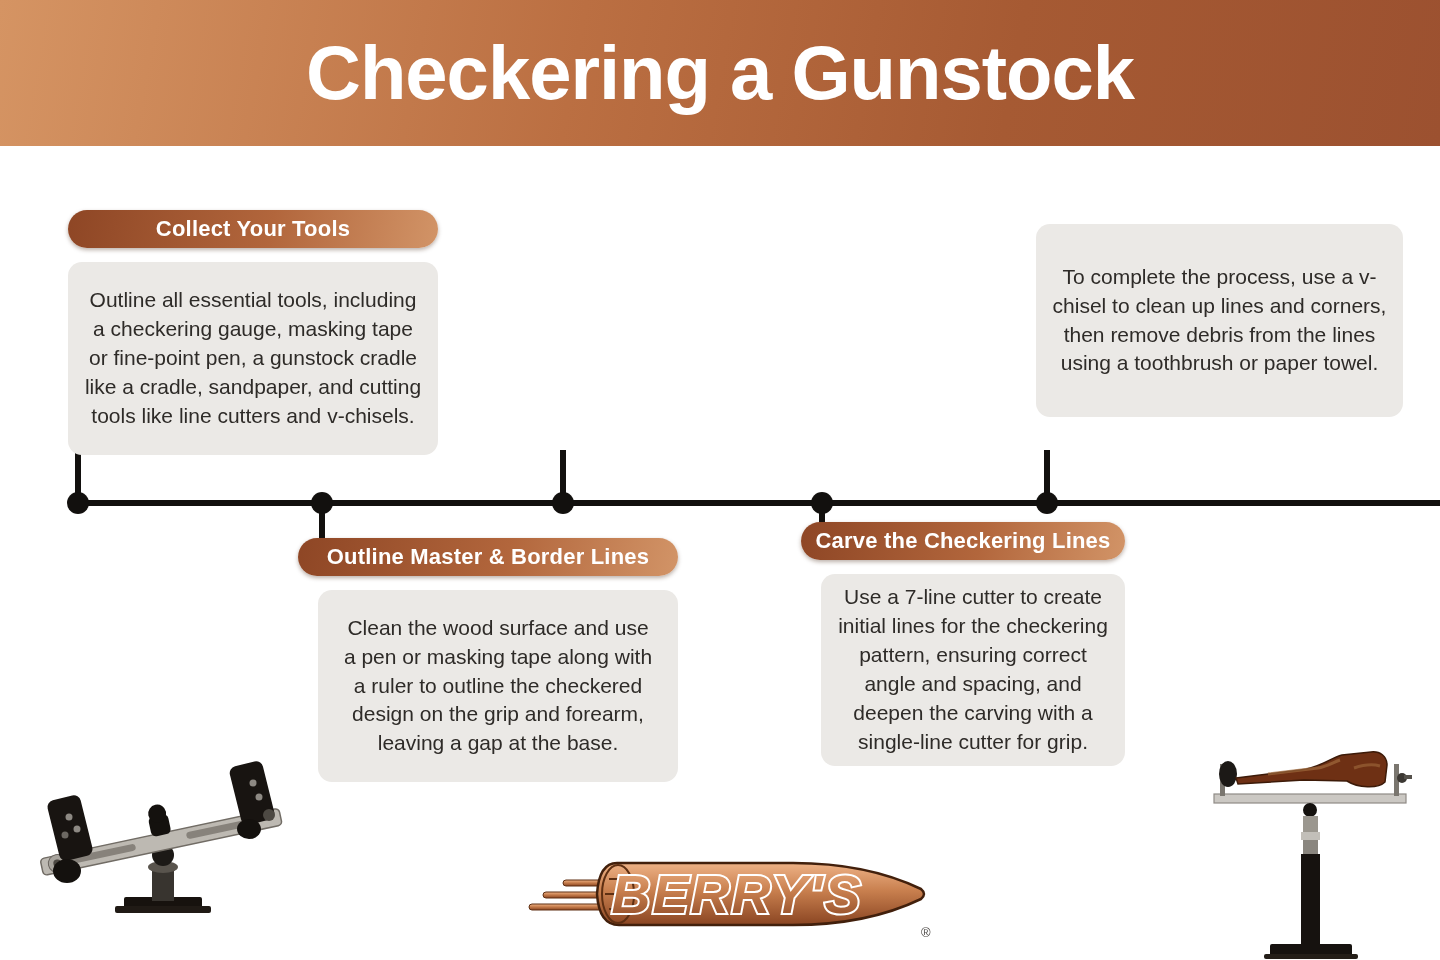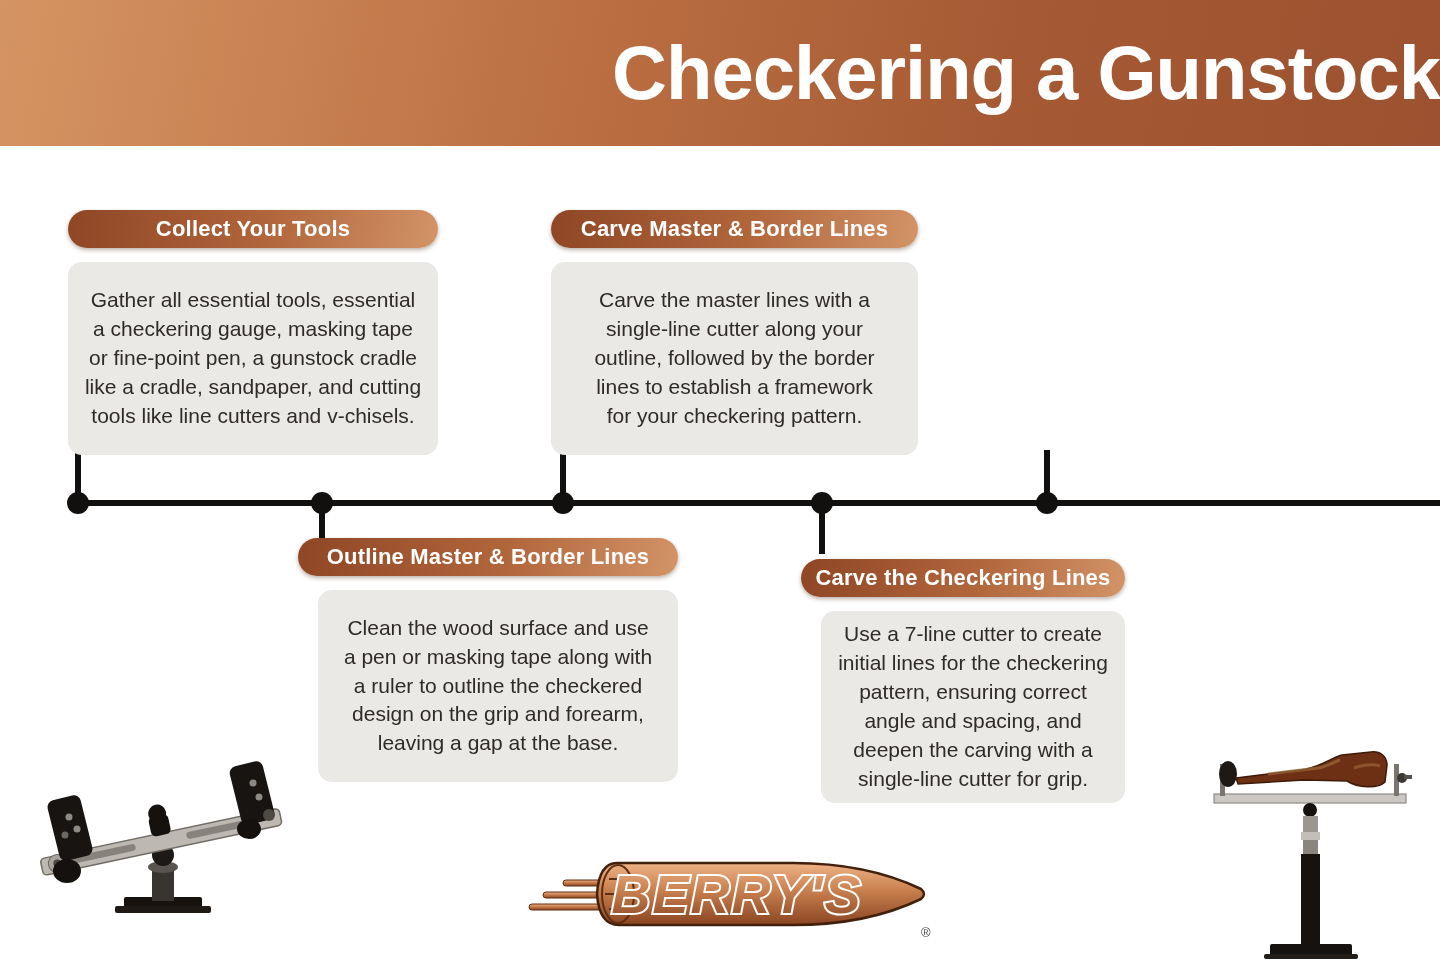--- a/index.html
+++ b/index.html
@@ -4,21 +4,21 @@
 <style>
   html,body{margin:0;padding:0;background:#ffffff;}
   .canvas{
     position:relative;width:1440px;height:960px;overflow:hidden;
     background:#ffffff;font-family:"Liberation Sans",sans-serif;
   }
   
   .header{
     position:absolute;left:0;top:0;width:1440px;height:146px;
     background:linear-gradient(100deg,#d59463 0%,#bb6f42 40%,#a65a33 70%,#9c5130 100%);
-    display:flex;align-items:center;justify-content:flex-end;
+    display:flex;align-items:center;justify-content:center;
   }
   .header-title{
     color:#ffffff;font-size:76px;font-weight:bold;letter-spacing:-1px;
     margin:0;line-height:1;
   }
   
   .tl-line{position:absolute;background:#12100e;z-index:1;}
   .tl-dot{
     position:absolute;width:22px;height:22px;border-radius:50%;
     background:#12100e;z-index:3;
@@ -65,46 +65,41 @@
   <div class="tl-dot" style="left:311px;top:492px;"></div>
   <div class="tl-dot" style="left:552px;top:492px;"></div>
   <div class="tl-dot" style="left:811px;top:492px;"></div>
   <div class="tl-dot" style="left:1036px;top:492px;"></div>
 
   <div class="step" style="left:68px;top:210px;width:370px;">
     <div class="pill">
       <span>Collect Your Tools</span>
     </div>
     <div class="box box-top">
-      <span>Gather all essential tools, essential a checkering gauge, masking tape or fine-point pen, a gunstock cradle like a cradle, sandpaper, and cutting tools like line cutters and v-chisels.</span>
+      <span>Outline all essential tools, including a checkering gauge, masking tape or fine-point pen, a gunstock cradle like a cradle, sandpaper, and cutting tools like line cutters and v-chisels.</span>
     </div>
   </div>
 
-  <div class="step" style="left:551px;top:210px;width:367px;">
-    <div class="pill">
-      <span>Carve Master &amp; Border Lines</span>
-    </div>
-    <div class="box box-top">
-      <span>Carve the master lines with a single-line cutter along your outline, followed by the border lines to establish a framework for your checkering pattern.</span>
-    </div>
-  </div>
 
   <div class="step" style="left:1036px;top:210px;width:367px;">
+    <div class="box box-top">
+      <span>To complete the process, use a v-chisel to clean up lines and corners, then remove debris from the lines using a toothbrush or paper towel.</span>
+    </div>
   </div>
 
   <div class="step" style="left:298px;top:538px;width:380px;">
     <div class="pill">
       <span>Outline Master &amp; Border Lines</span>
     </div>
     <div class="box box-bottom">
       <span>Clean the wood surface and use a pen or masking tape along with a ruler to outline the checkered design on the grip and forearm, leaving a gap at the base.</span>
     </div>
   </div>
 
-  <div class="step" style="left:801px;top:559px;width:324px;">
+  <div class="step" style="left:801px;top:522px;width:324px;">
     <div class="pill">
       <span>Carve the Checkering Lines</span>
     </div>
     <div class="box box-bottom">
       <span>Use a 7-line cutter to create initial lines for the checkering pattern, ensuring correct angle and spacing, and deepen the carving with a single-line cutter for grip.</span>
     </div>
   </div>
 
   <svg class="art" style="left:25px;top:745px;" width="270" height="170" viewBox="0 0 270 170">
     <g>

